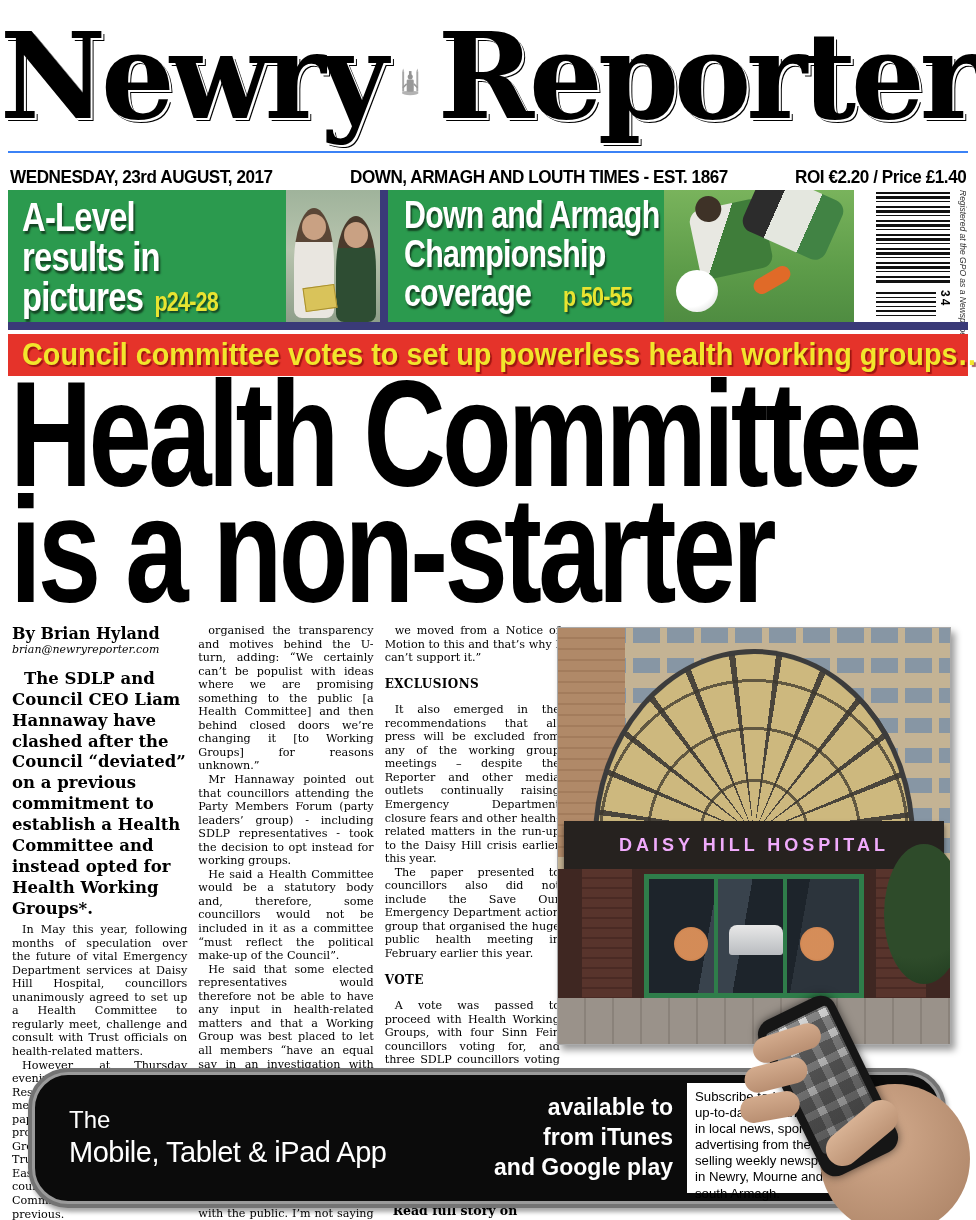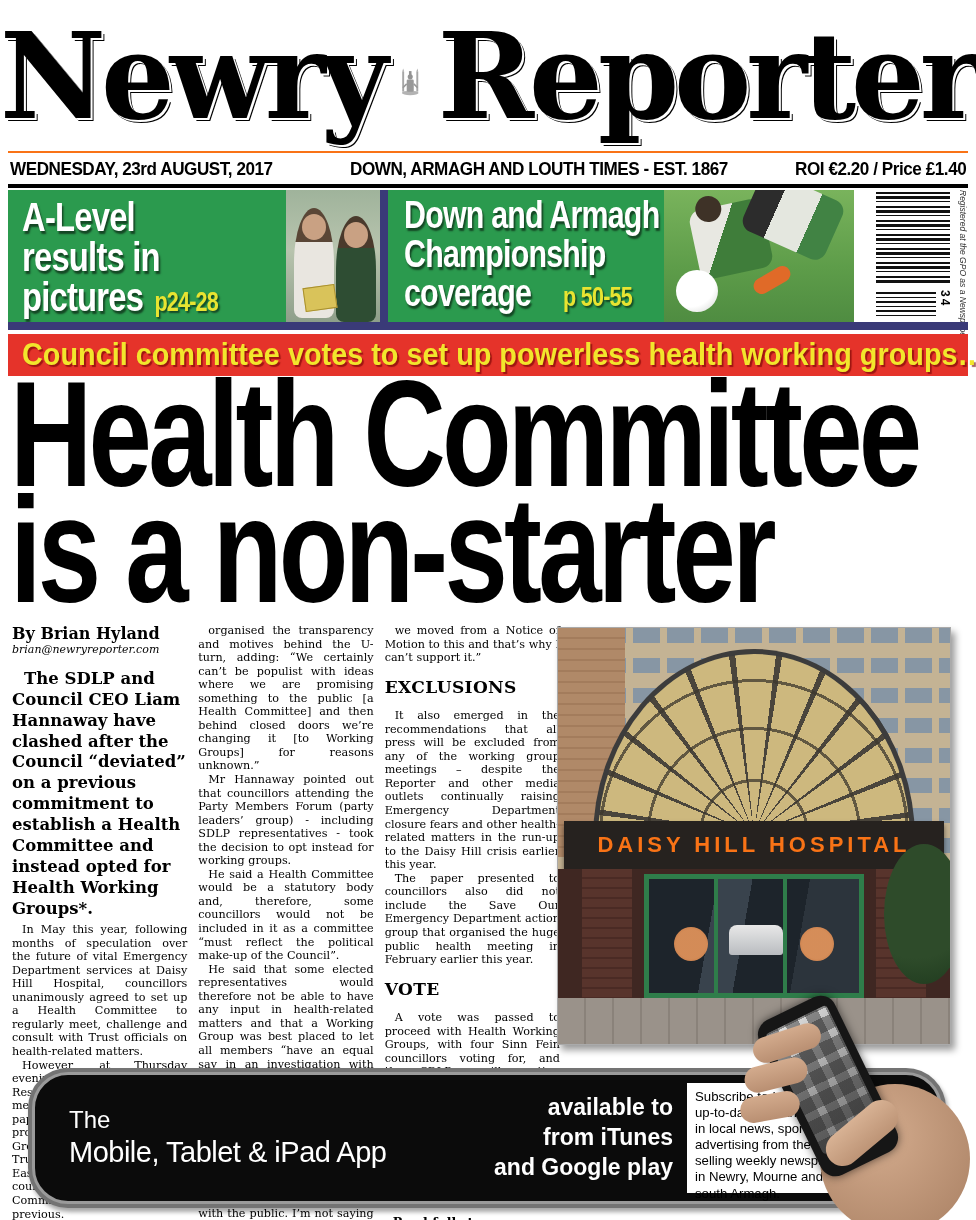--- a/index.html
+++ b/index.html
@@ -9,22 +9,22 @@
   
   .masthead{position:absolute;top:0;left:0;right:0;height:150px;display:flex;
             align-items:center;justify-content:center;gap:16px;}
   .mast-word{font-family:"DejaVu Serif",serif;font-weight:bold;font-size:116px;
              letter-spacing:-5px;line-height:1;transform:scaleY(1.04);
              text-shadow:2px 2px 0 #fff,3px 3px 0 #000;}
   .crest{width:70px;height:104px;opacity:.75;margin-top:14px;}
 
   
   .dateline{position:absolute;top:151px;left:8px;right:8px;height:31px;
-            border-top:2px solid #f97316;border-bottom:4px solid #000;
-            display:flex;align-items:center;justify-content:space-between;padding:0 2px;}
+            border-top:2px solid #3b82f6;border-bottom:4px solid #000;
+            display:flex;align-items:center;justify-content:space-between;padding:8px 2px;}
   .dl{font-weight:bold;font-size:19px;letter-spacing:-0.5px;transform:scaleX(.9);}
   .dl.left{transform-origin:left;}
   .dl.right{transform-origin:right;}
 
   
   .promo-band{position:absolute;top:190px;left:8px;right:8px;height:132px;display:flex;}
   .promo-green{background:#2b9a4e;color:#fff;overflow:hidden;}
   .pl-text{width:272px;padding:7px 0 0 14px;}
   .pr-text{width:268px;padding:6px 0 0 16px;}
   .promo-line{display:block;font-weight:bold;font-size:41px;line-height:40px;
@@ -86,21 +86,21 @@
 
   
   .article{position:absolute;top:624px;left:12px;width:548px;display:flex;gap:11px;}
   .col{width:178px;font-family:"DejaVu Serif",serif;font-size:11.2px;line-height:1.21;
        text-align:justify;}
   .col p{margin:0;text-indent:10px;}
   .byline{font-size:16px;font-weight:bold;text-indent:0 !important;text-align:left;}
   .email{font-size:11px;font-style:italic;margin:0 0 12px 0 !important;text-indent:0 !important;text-align:left;}
   .lead{font-size:16.5px;font-weight:bold;line-height:1.27;text-align:left;
         text-indent:12px !important;margin-bottom:3px !important;}
-  .subhead{font-weight:bold;font-size:17px;letter-spacing:.4px;margin:12px 0 12px 0 !important;
+  .subhead{font-weight:bold;font-size:12px;letter-spacing:.4px;margin:12px 0 12px 0 !important;
         text-indent:0 !important;text-align:left;}
   .gap-top{margin-top:12px !important;}
   .footnote{font-style:italic;}
   .readmore{font-weight:bold;font-size:12.5px;margin-top:16px !important;text-indent:8px !important;text-align:left;}
 
   
   .photo{position:absolute;left:557px;top:627px;width:392px;height:416px;
          border:1px solid #aaa;box-shadow:4px 5px 7px rgba(0,0,0,.4);overflow:hidden;
          background:#c4b394;}
   .ph-building{position:absolute;left:0;top:0;right:0;height:55%;
@@ -109,21 +109,21 @@
        repeating-linear-gradient(180deg,#8796a4 0 15px,#c4b394 15px 30px);}
   .ph-leftwall{position:absolute;left:0;top:0;width:17%;height:55%;
      background:repeating-linear-gradient(180deg,#b08968 0 9px,#a37c5c 9px 11px);}
   .ph-canopy{position:absolute;left:9%;top:5%;width:82%;height:190px;
      border-radius:50% 50% 0 0 / 100% 100% 0 0;border:5px solid #3c3c3c;box-sizing:border-box;
      background:
        radial-gradient(circle at 50% 100%,transparent 0 52px,rgba(60,55,45,.75) 52px 55px,transparent 55px 104px,rgba(60,55,45,.75) 104px 107px,transparent 107px 152px,rgba(60,55,45,.75) 152px 155px,transparent 155px),
        repeating-conic-gradient(from 262deg at 50% 100%,#4a453c 0 2deg,#cdb87e 2deg 15deg);}
   .ph-fascia{position:absolute;left:1.5%;right:1.5%;top:46.5%;height:11.5%;background:#26221f;
      display:flex;align-items:center;justify-content:center;box-shadow:0 4px 5px rgba(0,0,0,.5);}
-  .ph-fascia span{color:#f97316;font-size:22px;font-weight:bold;letter-spacing:4px;white-space:nowrap;}
+  .ph-fascia span{color:#f0abfc;font-size:18px;font-weight:bold;letter-spacing:4px;white-space:nowrap;}
   .ph-entry{position:absolute;left:0;right:0;top:58%;bottom:11%;background:#3f2722;}
   .ph-entry:before,.ph-entry:after{content:"";position:absolute;top:0;bottom:0;width:13%;
      background:repeating-linear-gradient(180deg,#58342c 0 8px,#4a2a24 8px 10px);}
   .ph-entry:before{left:6%;} .ph-entry:after{right:6%;}
   .ph-glass{position:absolute;left:22%;right:22%;top:4%;bottom:0;border:5px solid #2f7d4a;
      box-sizing:border-box;background:linear-gradient(100deg,#1d242b 0 30%,#39434d 30% 45%,#1d242b 45% 70%,#2c343c 70% 100%);}
   .ph-glass .mullion{position:absolute;top:0;bottom:0;width:4px;background:#2f7d4a;}
   .m1{left:31%;} .m2{left:64%;}
   .ph-car{position:absolute;left:38%;top:40%;width:26%;height:26%;border-radius:8px 8px 3px 3px;
      background:linear-gradient(180deg,#e8e8e8,#b9bcc0);}

